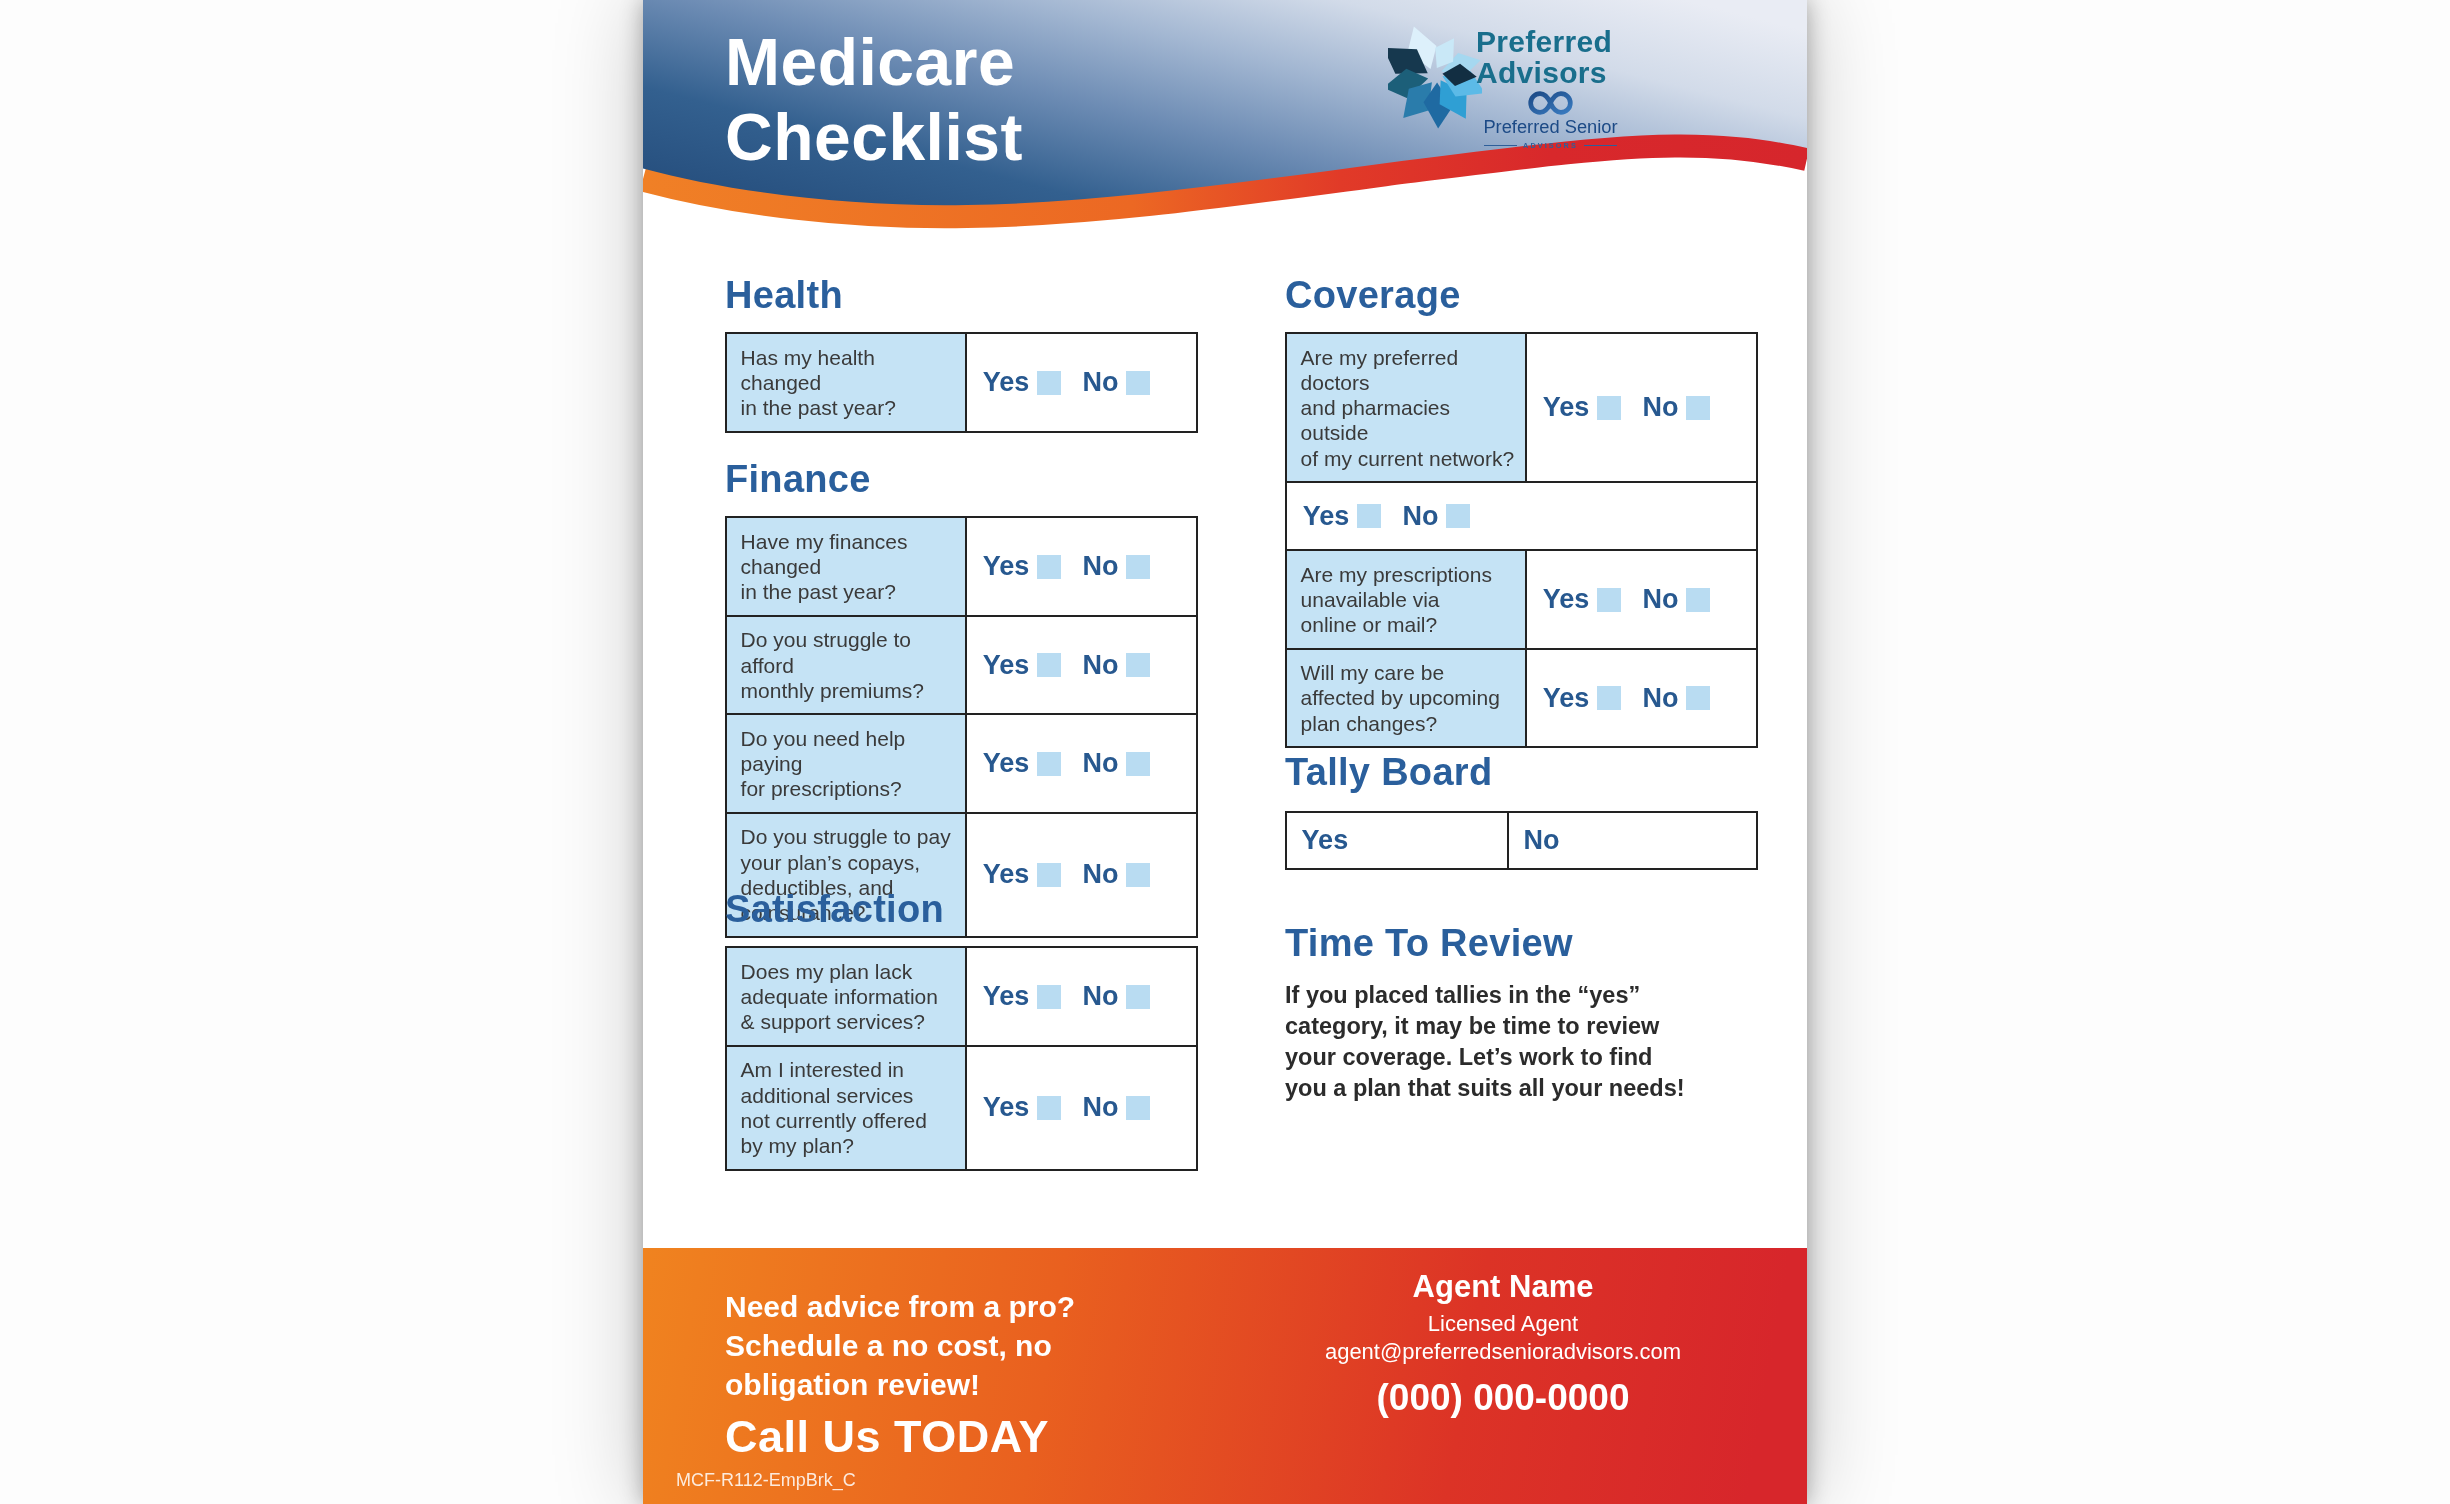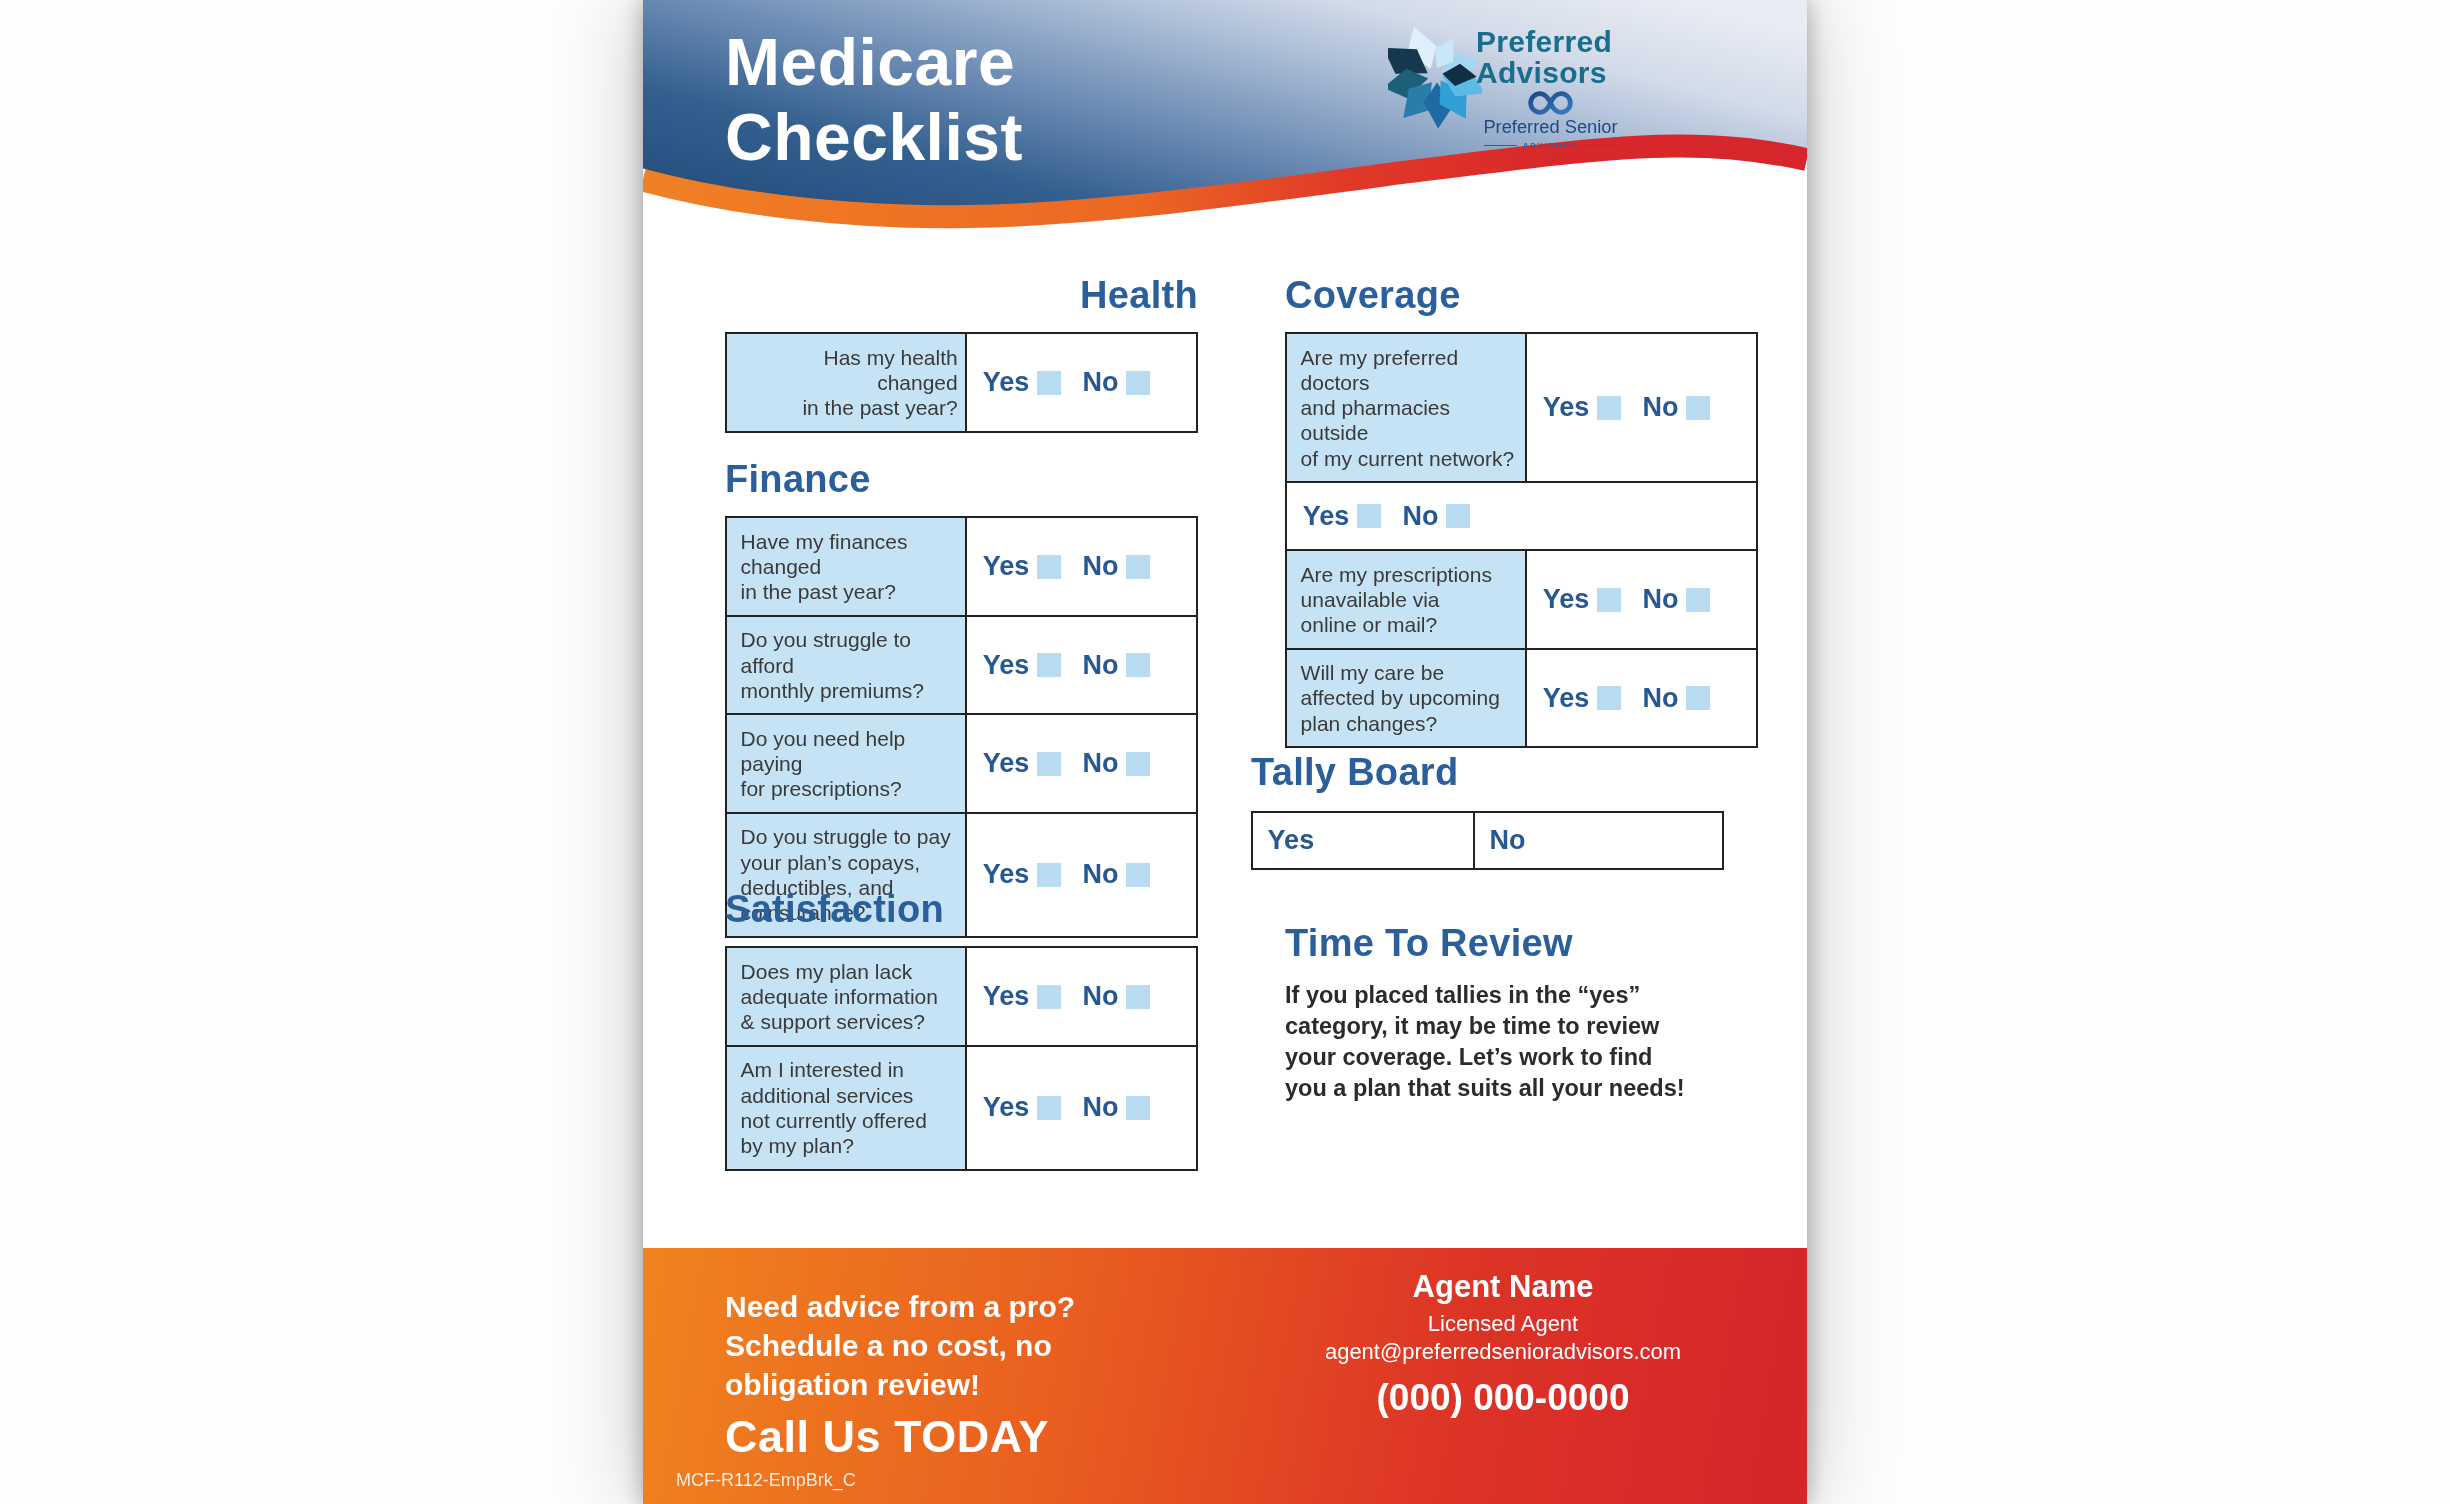--- a/index.html
+++ b/index.html
@@ -142,21 +142,21 @@
         </svg>
         <div class="subbrand-name">Preferred Senior</div>
         <div class="subbrand-small">
           <span class="rule"></span>
           <span class="txt">ADVISORS</span>
           <span class="rule"></span>
         </div>
       </div>
     </div>
 
-    <div class="section" id="sec-health" style="left:82px; top:274px;text-align:right;">
+    <div class="section" id="sec-health" style="left:82px; top:274px;">
       <h2>Health</h2>
       <div class="qtable">
           <div class="qrow">
             <div class="qcell">Has my health changed
 in the past year?</div>
             <div class="acell">
               <span class="yn">Yes</span>
               <span class="chk"></span>
               <span class="yn no-label">No</span>
               <span class="chk"></span>
@@ -282,21 +282,21 @@
             <div class="acell">
               <span class="yn">Yes</span>
               <span class="chk"></span>
               <span class="yn no-label">No</span>
               <span class="chk"></span>
             </div>
           </div>
         </div>
     </div>
 
-    <div class="section" id="sec-tally" style="left:608px; top:751px;">
+    <div class="section" id="sec-tally" style="left:642px; top:751px;">
       <h2>Tally Board</h2>
       <div class="tally-table">
         <div class="tally-cell yes">
           <span class="yn">Yes</span>
         </div>
         <div class="tally-cell no">
           <span class="yn">No</span>
         </div>
       </div>
     </div>

